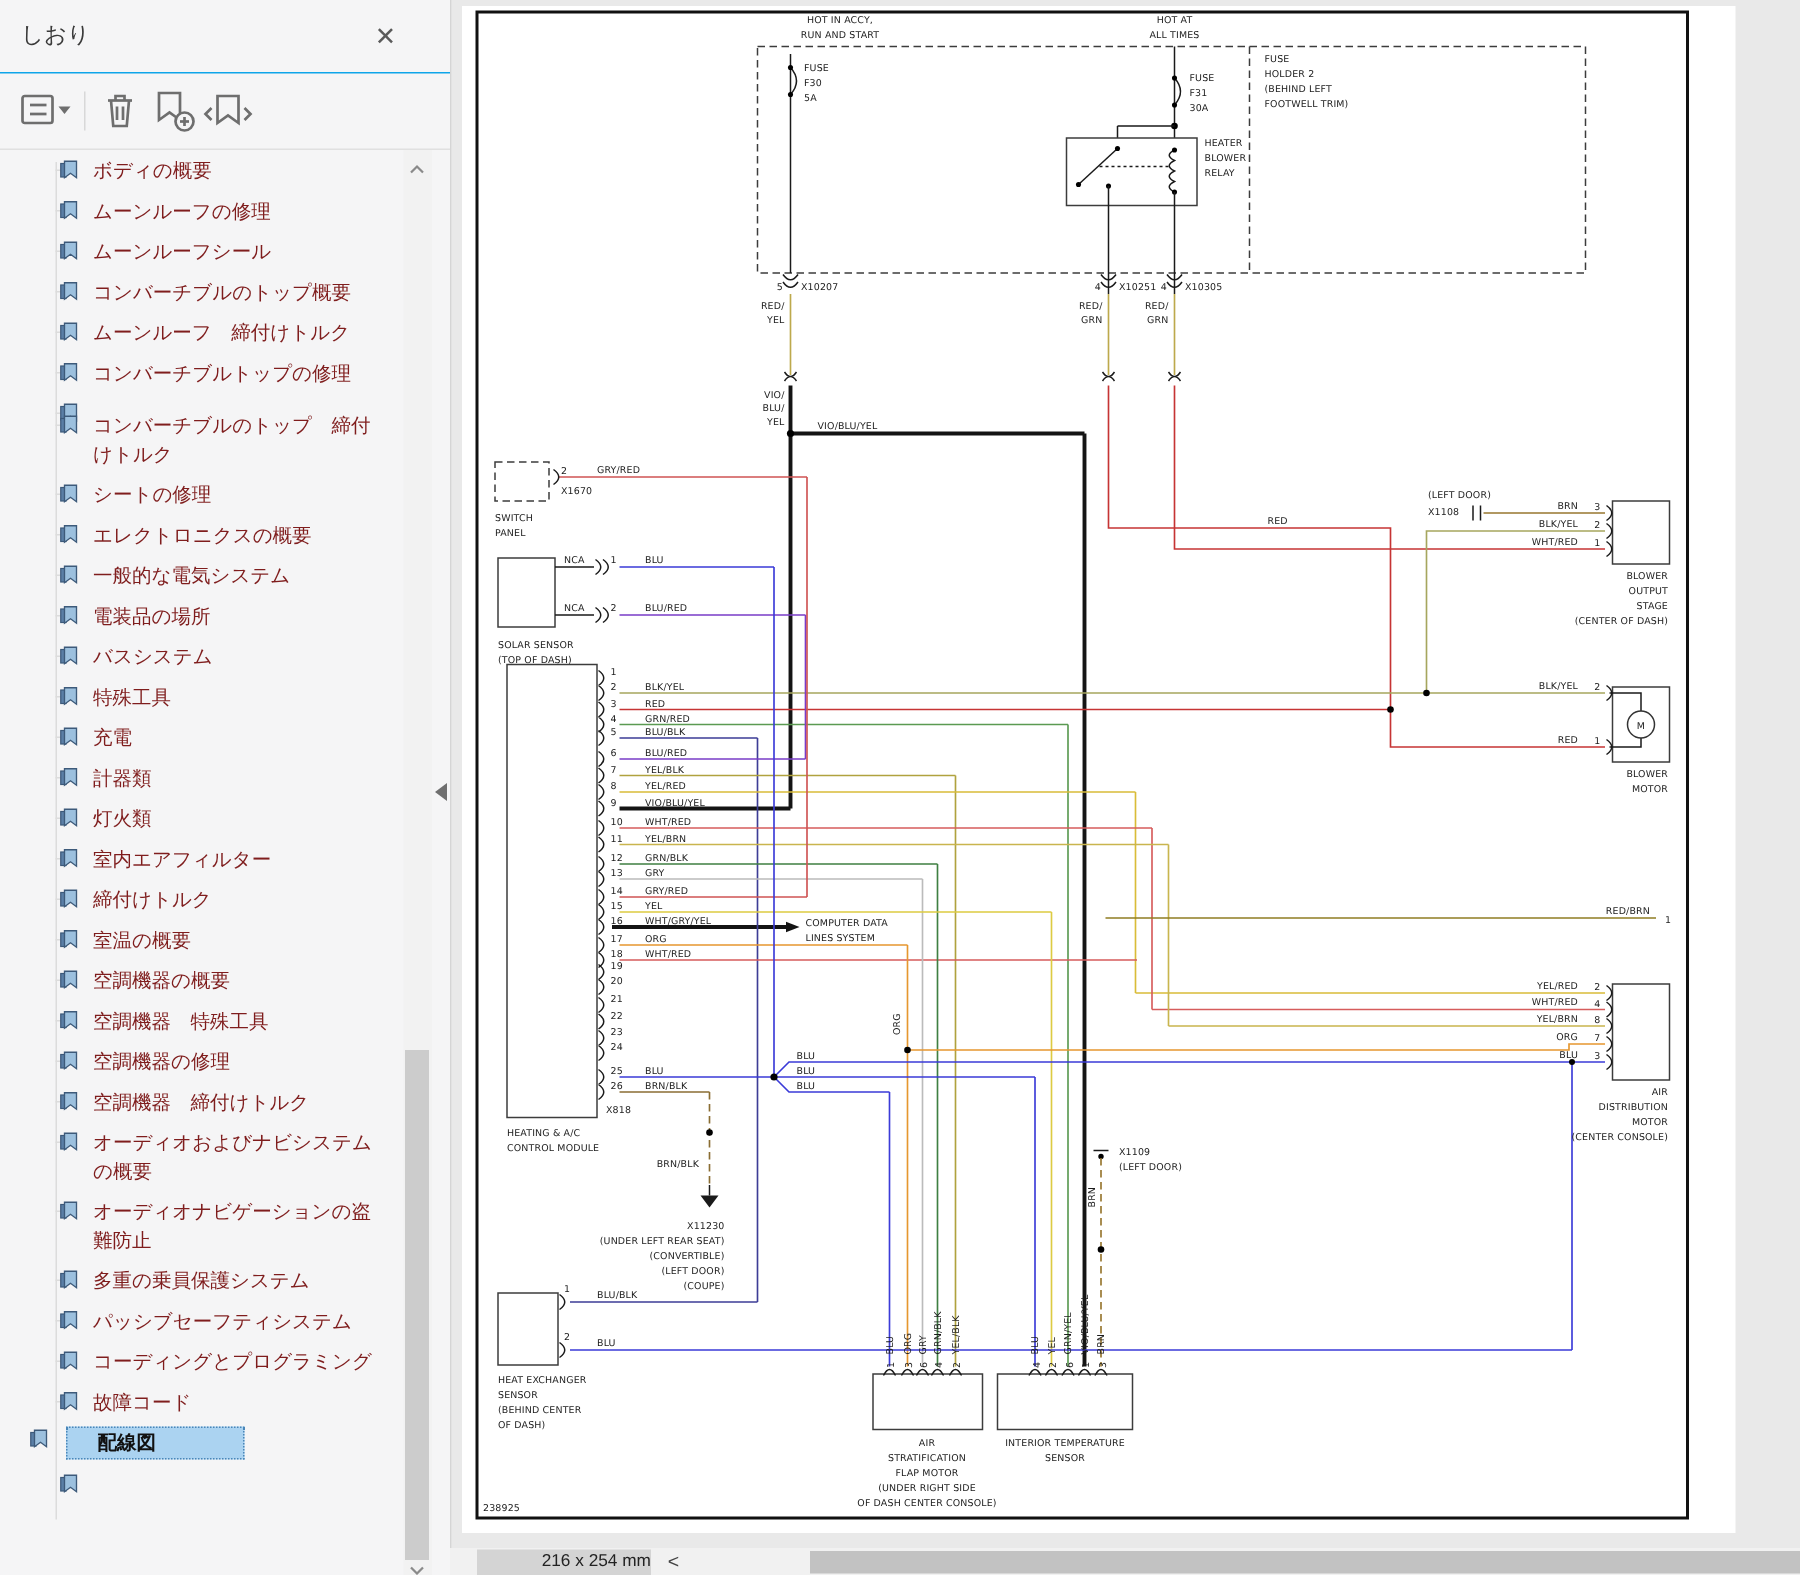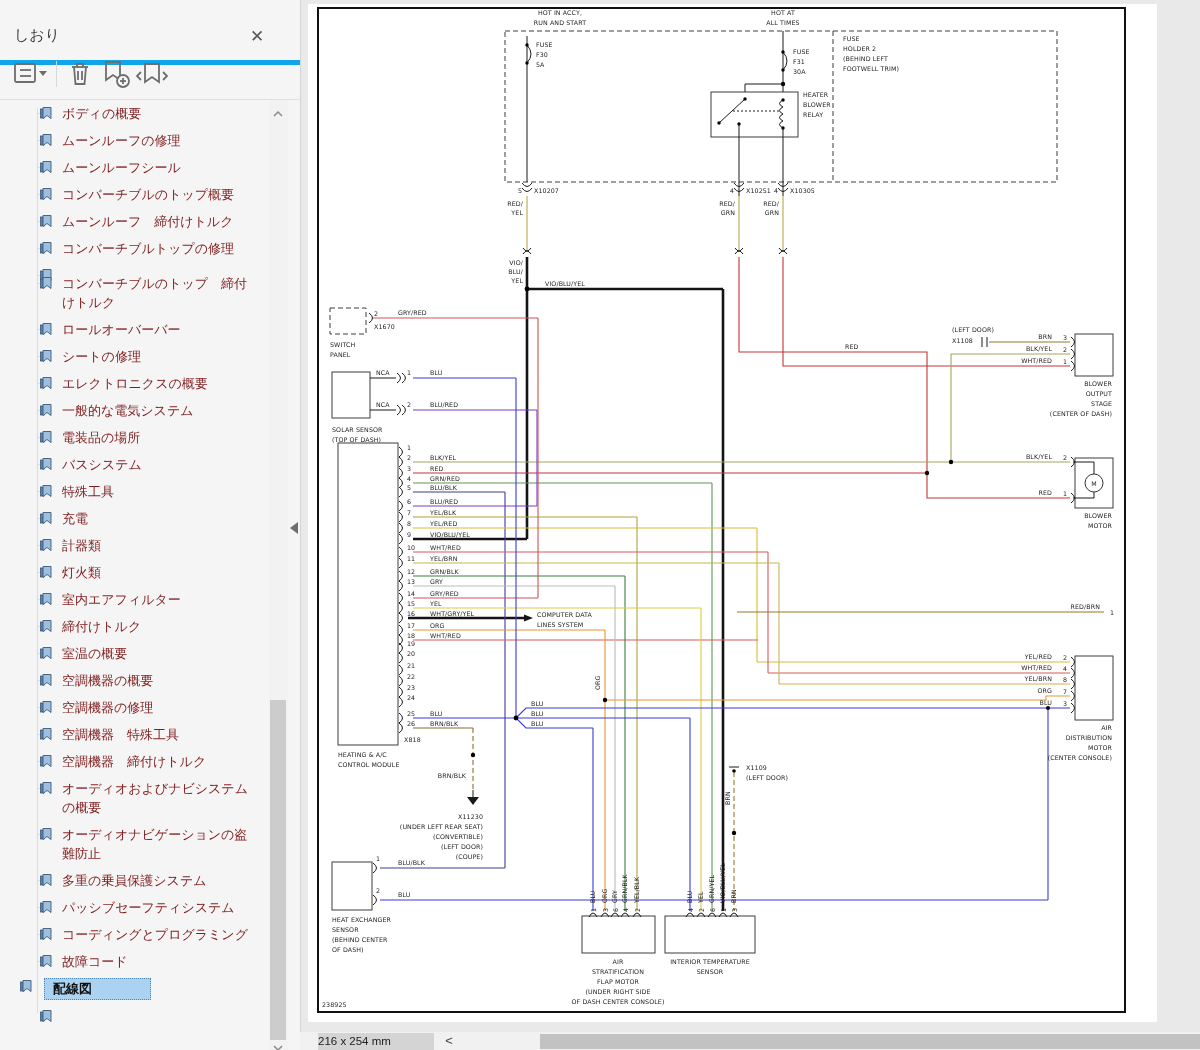--- a/index.html
+++ b/index.html
@@ -1,52 +1,52 @@
 <!DOCTYPE html>
 <html><head>
 <meta charset="utf-8">
 <style>
 html,body{margin:0;padding:0}
 body{width:1200px;height:1050px;overflow:hidden;background:#e9e9e9;font-family:"Liberation Sans",sans-serif;position:relative}
 .sidebar{position:absolute;left:0;top:0;width:300px;height:1050px;background:#f5f5f6;border-right:1px solid #d5d5d5;overflow:hidden}
-.sb-head{position:absolute;left:0;top:12px;width:100%;height:48px;border-bottom:5px solid #0ea5e9}
+.sb-head{position:absolute;left:0;top:0;width:100%;height:48px;border-bottom:1px solid #0ea5e9}
 .sb-title{position:absolute;left:14px;top:14px;font-size:15px;color:#3a3a3a}
 .sb-close{position:absolute;left:244px;top:12px;width:26px;height:26px;font-size:17px;color:#5a5a5a;text-align:center;line-height:26px;cursor:pointer}
 .sb-tools{position:absolute;left:0;top:49px;width:100%;height:50px;border-bottom:1px solid #e0e0e0}
 .tbtn{position:absolute;top:9px;width:32px;height:32px}
 .tsep{position:absolute;left:56px;top:12px;width:1px;height:26px;background:#d8d8d8}
 .bm-list{position:absolute;left:0;top:100px;width:268px;height:950px;overflow:hidden}
 .rail{position:absolute;left:37px;top:8px;width:1px;height:905px;background:#dcdcdc}
 .bm-item{position:relative;padding:4px 14px 4px 62px;font-size:13px;line-height:19px;color:#7f1d1d;cursor:pointer}
 .bm-item .ico{position:absolute;left:39px;top:6px}
 .bm-item::before{content:'';position:absolute;left:37px;top:13px;width:5px;height:1px;background:#dcdcdc}
 .bm-sel{position:relative;padding:3px 8px 3px 44px;font-size:13px;line-height:19px;cursor:pointer}
 .bm-sel .ico{position:absolute;left:19px;top:4px}
-.bm-sel .lbl{display:inline-block;background:#abd3f1;border:1px dotted #4a86b8;font-weight:bold;color:#111;padding:0 58px 1px 8px}
+.bm-sel .lbl{display:inline-block;background:#abd3f1;border:1px dotted #4a86b8;font-weight:bold;color:#111;padding:0 58px 1px 20px}
 .sb-scroll{position:absolute;left:269px;top:100px;width:19px;height:950px;background:#f2f2f2}
 .sb-thumb{position:absolute;left:1px;top:600px;width:16px;height:340px;background:#cccccc}
 .arrow{position:absolute;left:4px;width:10px;height:8px}
 .collapse{position:absolute;left:290px;top:522px;width:0;height:0;border-top:6px solid transparent;border-bottom:6px solid transparent;border-right:8px solid #6f6f6f;cursor:pointer}
 .page{position:absolute;left:308px;top:4px;width:849px;height:1018px;background:#ffffff}
 svg.diag{position:absolute;left:300px;top:0;width:900px;height:1032px}
 svg.diag text{font-family:"DejaVu Sans",sans-serif;font-size:6.3px;fill:#1c1c1c;letter-spacing:.1px}
 svg.diag text.te{text-anchor:end}
 svg.diag text.tm{text-anchor:middle}
 .w{fill:none;stroke-width:1.1}
 .wk{stroke:#1a1a1a;fill:none;stroke-width:1}
 .thk{stroke:#141414;fill:none;stroke-width:2.6}
 .box{fill:#ffffff;stroke:#3c3c3c;stroke-width:1}
 .dsh{fill:none;stroke:#3c3c3c;stroke-width:1;stroke-dasharray:5,3}
 .red{stroke:#c63434}.yel{stroke:#ddcb42}.khaki{stroke:#bda94c}.olv{stroke:#a6a65e}
 .grnred{stroke:#5b9a52}.grnblk{stroke:#3f7f42}.blu{stroke:#3b3bd8}.blublk{stroke:#3d3d96}
 .blured{stroke:#7a3cc8}.yelblk{stroke:#b0a23e}.yelred{stroke:#d9bc38}.yelbrn{stroke:#c9b54e}
 .org{stroke:#e6972f}.gry{stroke:#bbbbbb}.gryred{stroke:#cf5454}.whtred{stroke:#d65c5c}
 .brn{stroke:#97762e}.brnblk{stroke:#8a6d33}.redbrn{stroke:#8f7c22}
 .statusbar{position:absolute;left:300px;top:1032px;width:900px;height:18px;background:#f1f1f1}
-.dimchip{position:absolute;left:18px;top:1px;width:116px;height:17px;background:#d4d4d4;color:#222;font-size:11.5px;text-align:left;line-height:17px}
+.dimchip{position:absolute;left:18px;top:1px;width:116px;height:17px;background:#d4d4d4;color:#222;font-size:11.5px;text-align:right;line-height:17px}
 .backbtn{position:absolute;left:140px;top:0;width:18px;height:18px;color:#444;font-size:13px;text-align:center;line-height:18px;cursor:pointer}
 .hthumb{position:absolute;left:240px;top:2px;width:660px;height:15px;background:#c2c2c2}
 </style>
 </head>
 <body>
 
 <svg width="0" height="0" style="position:absolute">
     <defs>
 <symbol id="bmico" viewBox="0 0 14 14">
   <rect x="1.5" y="3" width="3.5" height="9" fill="#5b7fa6" stroke="#3d5a7a" stroke-width="0.8"></rect>
@@ -117,23 +117,20 @@
           <use href="#bmico"></use>
         </svg><span>コンバーチブルトップの修理</span></div>
     <div class="bm-item"><svg class="ico" width="14" height="14">
           <use href="#bmico"></use>
         </svg></div>
     <div class="bm-item"><svg class="ico" width="14" height="14">
           <use href="#bmico"></use>
         </svg><span>コンバーチブルのトップ　締付けトルク</span></div>
     <div class="bm-item"><svg class="ico" width="14" height="14">
           <use href="#bmico"></use>
-        </svg><span>ロールオーバーバー</span></div>
-    <div class="bm-item"><svg class="ico" width="14" height="14">
-          <use href="#bmico"></use>
         </svg><span>シートの修理</span></div>
     <div class="bm-item"><svg class="ico" width="14" height="14">
           <use href="#bmico"></use>
         </svg><span>エレクトロニクスの概要</span></div>
     <div class="bm-item"><svg class="ico" width="14" height="14">
           <use href="#bmico"></use>
         </svg><span>一般的な電気システム</span></div>
     <div class="bm-item"><svg class="ico" width="14" height="14">
           <use href="#bmico"></use>
         </svg><span>電装品の場所</span></div>
@@ -159,24 +156,24 @@
           <use href="#bmico"></use>
         </svg><span>締付けトルク</span></div>
     <div class="bm-item"><svg class="ico" width="14" height="14">
           <use href="#bmico"></use>
         </svg><span>室温の概要</span></div>
     <div class="bm-item"><svg class="ico" width="14" height="14">
           <use href="#bmico"></use>
         </svg><span>空調機器の概要</span></div>
     <div class="bm-item"><svg class="ico" width="14" height="14">
           <use href="#bmico"></use>
+        </svg><span>空調機器　特殊工具</span></div>
+    <div class="bm-item"><svg class="ico" width="14" height="14">
+          <use href="#bmico"></use>
         </svg><span>空調機器の修理</span></div>
-    <div class="bm-item"><svg class="ico" width="14" height="14">
-          <use href="#bmico"></use>
-        </svg><span>空調機器　特殊工具</span></div>
     <div class="bm-item"><svg class="ico" width="14" height="14">
           <use href="#bmico"></use>
         </svg><span>空調機器　締付けトルク</span></div>
     <div class="bm-item"><svg class="ico" width="14" height="14">
           <use href="#bmico"></use>
         </svg><span>オーディオおよびナビシステムの概要</span></div>
     <div class="bm-item"><svg class="ico" width="14" height="14">
           <use href="#bmico"></use>
         </svg><span>オーディオナビゲーションの盗難防止</span></div>
     <div class="bm-item"><svg class="ico" width="14" height="14">

